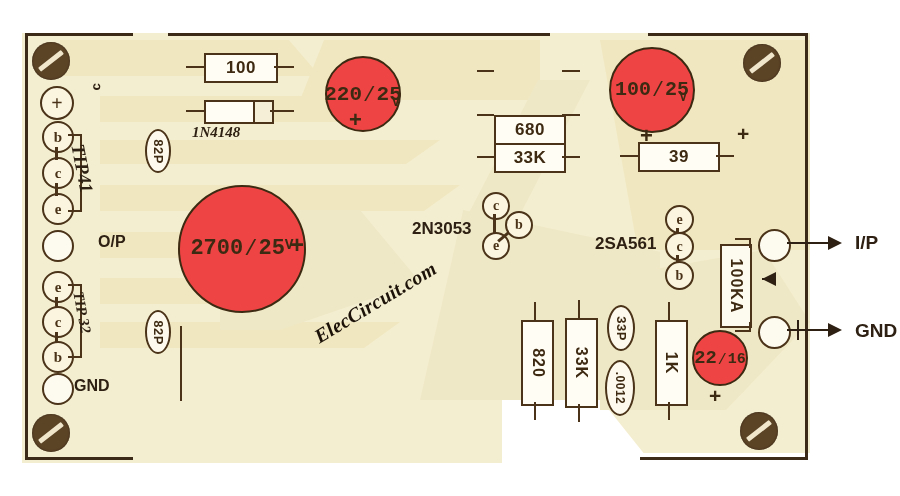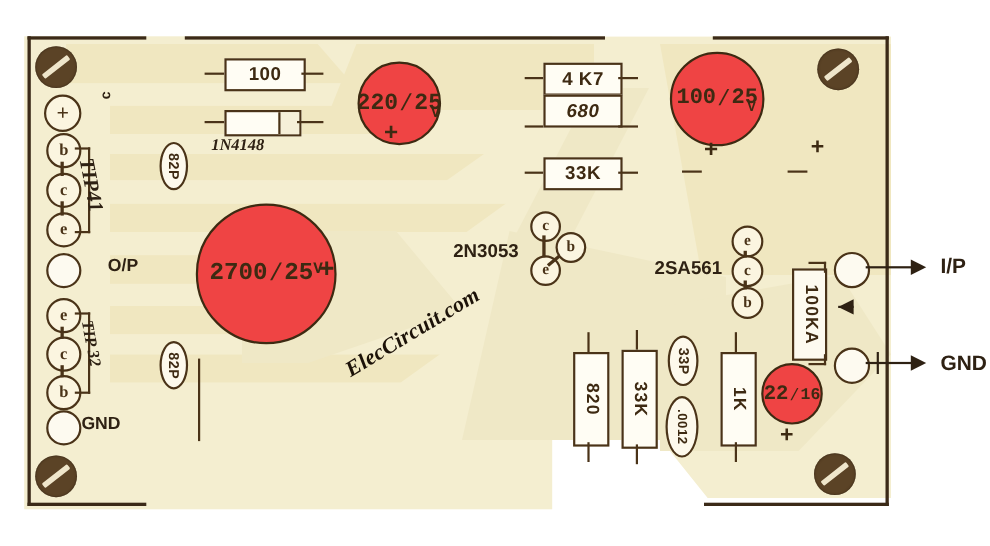--- a/index.html
+++ b/index.html
@@ -181,47 +181,47 @@
   <div class="plusmark" style="left:349px;top:107px;font-size:22px;">+</div>
 
   <div class="cap" style="left:178px;top:185px;width:124px;height:124px;">
     <div class="capval" style="font-size:22px;">
       <span>2700</span><span class="slash">/</span><span>25</span><span style="font-size:.66em;vertical-align:top;">V</span>
     </div>
   </div>
   <div class="plusmark" style="left:290px;top:231px;font-size:24px;">+</div>
 
   <div class="lead" style="left:477px;top:70px;width:17px;height:2.4px;"></div>
-  <div class="res h" style="left:494px;top:57px;width:68px;height:26px;">
-    <span>4 K7</span>
-  </div>
   <div class="lead" style="left:562px;top:70px;width:18px;height:2.4px;"></div>
 
   <div class="lead" style="left:477px;top:114px;width:17px;height:2.4px;"></div>
-  <div class="res h" style="left:494px;top:86px;width:68px;height:26px;font-style:italic;">
+  <div class="res h" style="left:494px;top:115px;width:68px;height:26px;">
     <span>680</span>
   </div>
   <div class="lead" style="left:562px;top:114px;width:18px;height:2.4px;"></div>
 
   <div class="lead" style="left:477px;top:156px;width:17px;height:2.4px;"></div>
   <div class="res h" style="left:494px;top:143px;width:68px;height:26px;">
     <span>33K</span>
   </div>
   <div class="lead" style="left:562px;top:156px;width:18px;height:2.4px;"></div>
 
   <div class="cap" style="left:609px;top:47px;width:82px;height:82px;">
     <div class="capval" style="font-size:20px;">
       <span>100</span><span class="slash">/</span><span>25</span><span class="vv">V</span>
     </div>
   </div>
   <div class="plusmark" style="left:640px;top:123px;font-size:22px;">+</div>
 
   <div class="plusmark" style="left:737px;top:122px;font-size:21px;">+</div>
 
   <div class="lead" style="left:620px;top:155px;width:18px;height:2.4px;"></div>
+  <div class="res h" style="left:638px;top:142px;width:78px;height:26px;">
+    <span>39</span>
+  </div>
   <div class="lead" style="left:716px;top:155px;width:18px;height:2.4px;"></div>
 
   <div class="lbl" style="left:412px;top:219px;font-size:17px;">2N3053</div>
   <div class="pad" style="left:482px;top:192px;width:24px;height:24px;font-size:14px;">
     <span>c</span>
   </div>
   <div class="pad" style="left:505px;top:211px;width:24px;height:24px;font-size:14px;">
     <span>b</span>
   </div>
   <div class="pad" style="left:482px;top:232px;width:24px;height:24px;font-size:14px;">

